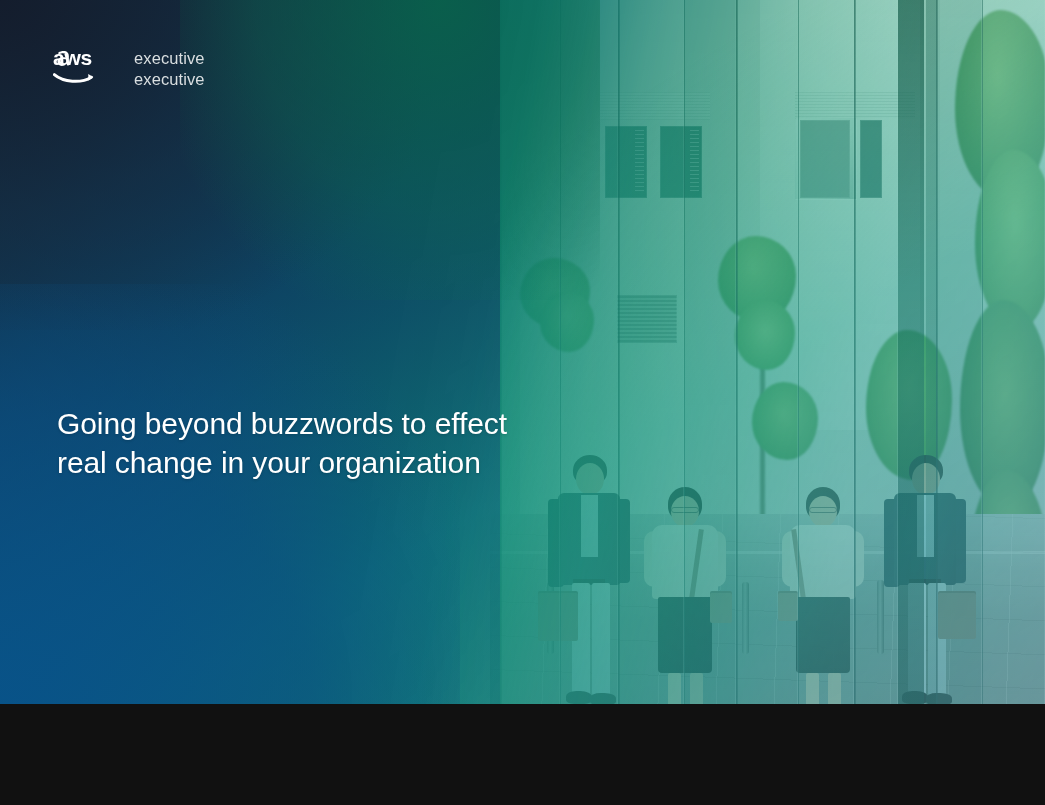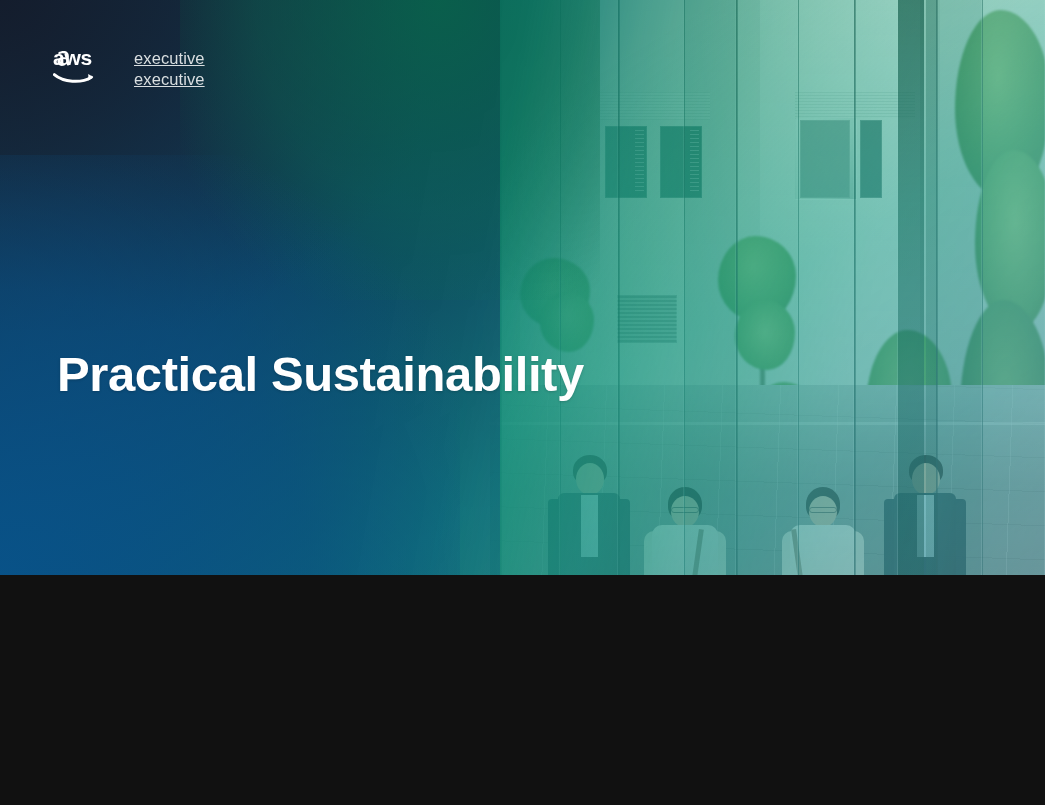--- a/index.html
+++ b/index.html
@@ -1,21 +1,21 @@
 <!DOCTYPE html>
 <html><head>
 <meta charset="utf-8">
 <style>
   html,body{margin:0;padding:0;background:#111;}
   *{box-sizing:border-box;}
 
   .cover{
     position:relative;
     width:1045px;
-    height:575px;
+    height:704px;
     overflow:hidden;
     font-family:"Liberation Sans", sans-serif;
     background:#0d3f66;
   }
 
   
   .photo{position:absolute;inset:0;overflow:hidden;}
 
   
   .sky{
@@ -274,21 +274,21 @@
 
   .logo{
     position:absolute;left:53px;top:44px;
     display:flex;align-items:flex-start;gap:17px;
   }
   .aws-mark{width:64px;height:46px;display:block;}
   .ei{
     color:#d9dee0;font-size:16.5px;line-height:21px;letter-spacing:.1px;
     padding-top:4px;font-weight:400;
   }
-  .ei span{display:block;text-decoration:underline;}
+  .ei span{display:block;}
 
   .headline{
     position:absolute;left:57px;top:316px;
     color:#ffffff;
     font-size:49px;
     font-weight:700;
     letter-spacing:-0.4px;
     line-height:1.05;
     white-space:nowrap;
     text-shadow:0 1px 3px rgba(0,0,0,.18);
@@ -458,17 +458,20 @@
 
         <path d="M2 48 C 16 60, 44 62, 60 52" stroke="#ffffff" stroke-width="4.6" fill="none" stroke-linecap="round"></path>
         <path d="M55 47 L 63 51.5 L 55.5 57 Z" fill="#ffffff"></path>
       </svg>
       <div class="ei">
         <span>executive</span>
         <span>executive</span>
       </div>
     </div>
 
-    <h1 class="headline">Practical Sustainability</h1>
-
+
+    <div class="subhead">
+      <span>Going beyond buzzwords to effect</span>
+      <span>real change in your organization</span>
+    </div>
 
   </div>
 </div>
 
 </body></html>

